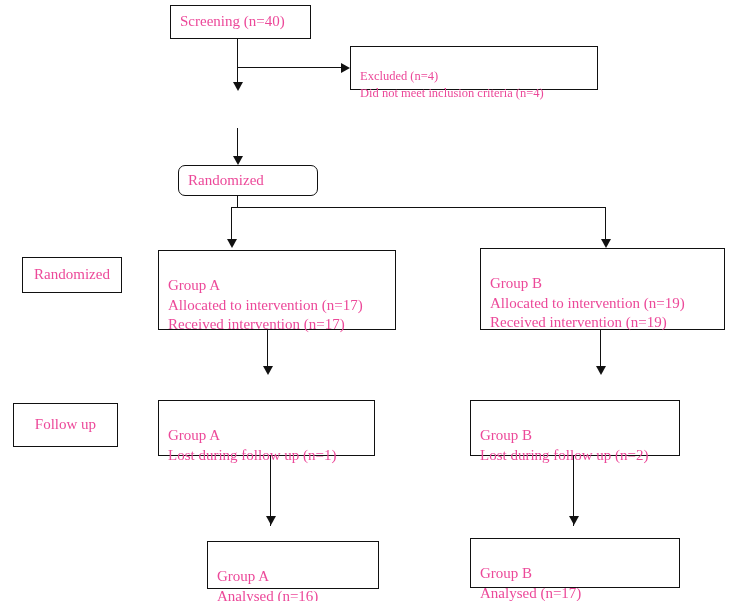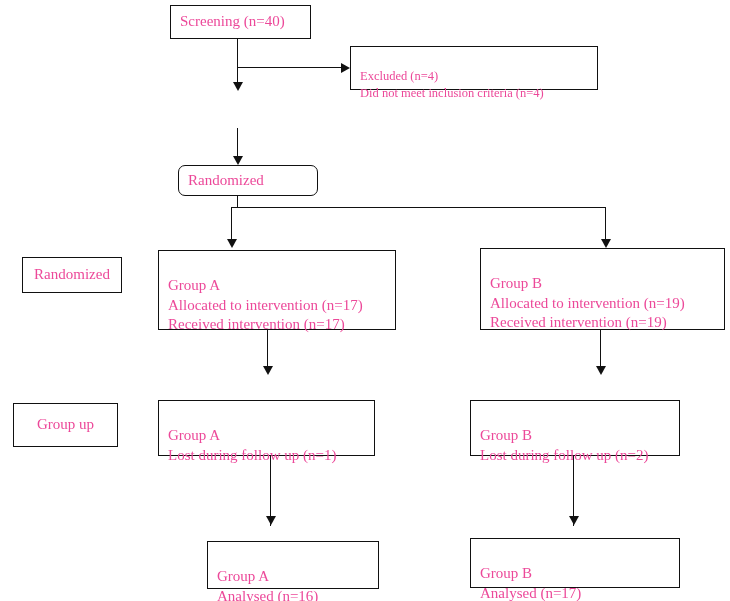--- a/index.html
+++ b/index.html
@@ -117,21 +117,21 @@
 Received intervention  (n=19)</span>
   </div>
 
   <div class="line vline" style="left:267px; top:330px; width:1px; height:38px;"></div>
   <div class="arrow-down" style="left:263px; top:366px;"></div>
 
   <div class="line vline" style="left:600px; top:330px; width:1px; height:38px;"></div>
   <div class="arrow-down" style="left:596px; top:366px;"></div>
 
   <div class="box label-box" style="left:13px; top:403px; width:105px; height:44px;">
-    <span>Group up</span>
+    <span>Follow up</span>
   </div>
 
   <div class="box" style="left:158px; top:400px; width:217px; height:56px;">
     <span>Group A
 Lost during follow up (n=1)</span>
   </div>
 
   <div class="box" style="left:470px; top:400px; width:210px; height:56px;">
     <span>Group B
 Lost during follow up (n=2)</span>

